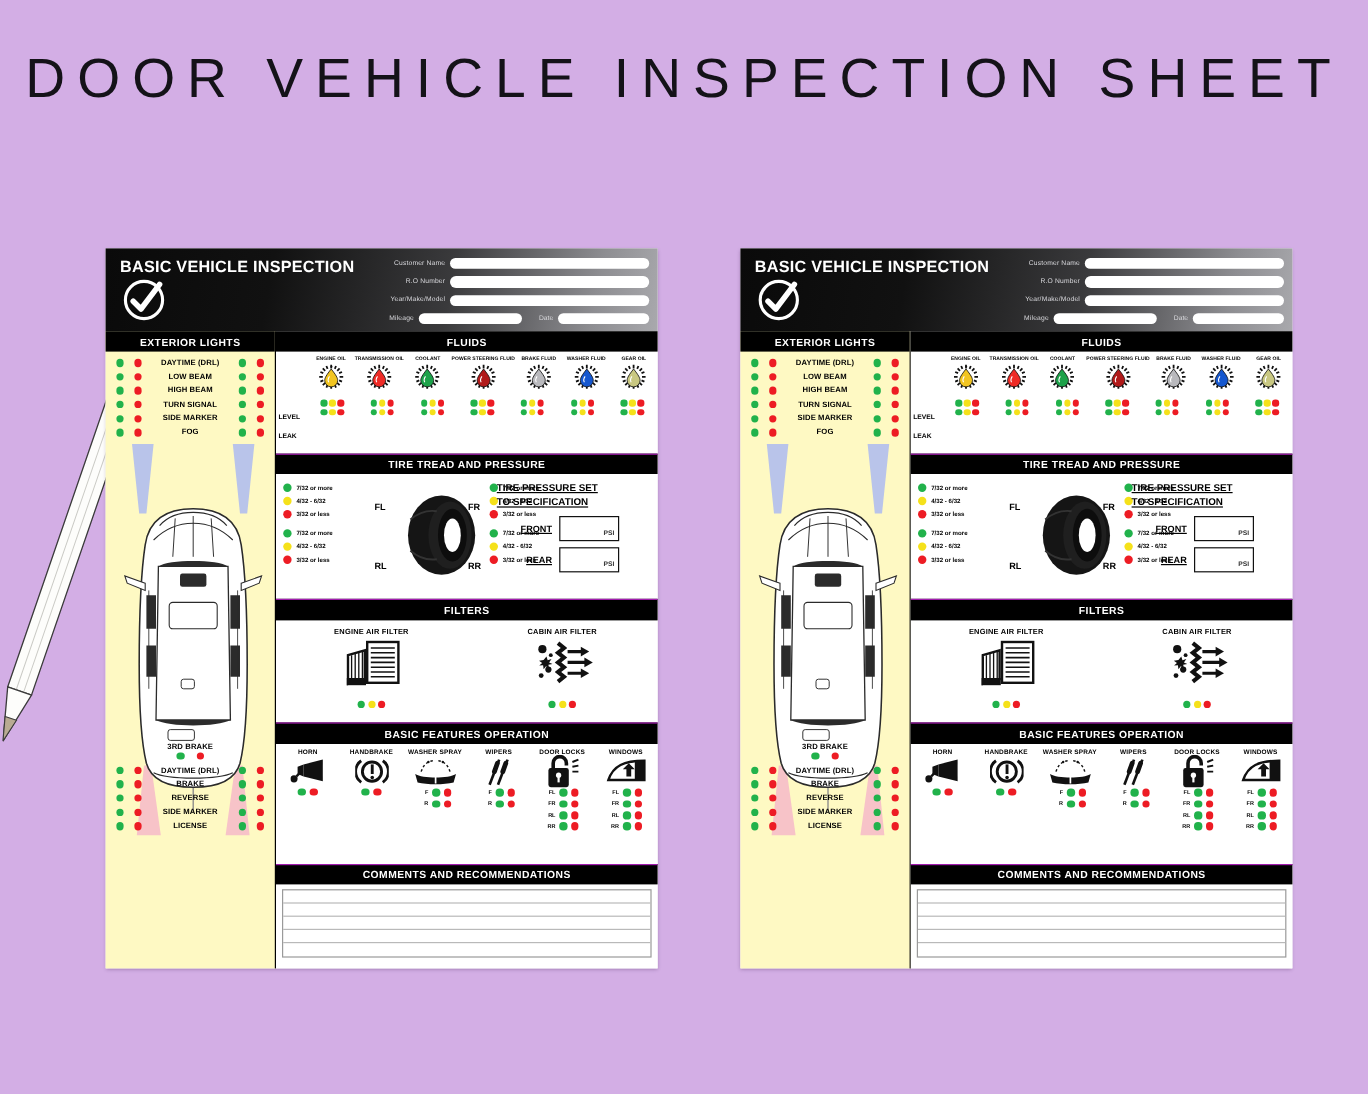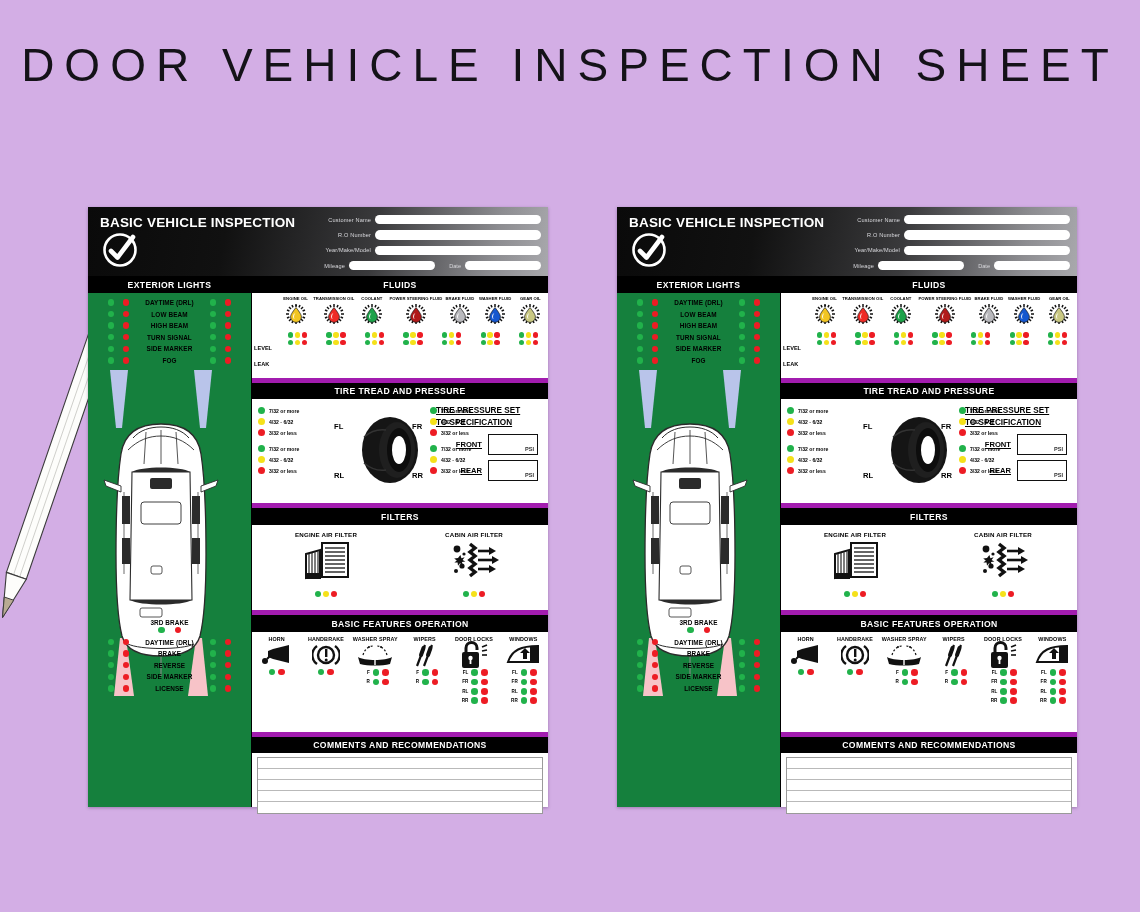--- a/index.html
+++ b/index.html
@@ -57,27 +57,27 @@
   .frow.split .flabel{ width:54px; }
   .frow.split .fbox.mil{ flex:0 0 86px; }
   .frow.split .dlabel{
     color:#d9d9dd; font-size:5.6px; text-align:right;
     width:30px; padding-right:4px; white-space:nowrap;
   }
   .frow.split .fbox.date{ flex:1; }
 
   
   .body{ display:flex; height:531px; }
-  .colL{ width:164px; border-right:1px solid #000; position:relative; background:#15803d; }
+  .colL{ width:142px; border-right:1px solid #000; position:relative; background:#fef9c3; }
   .colR{ flex:1; position:relative; background:#fff; }
 
   .bar{
     background:#000; color:#fff; text-align:center;
     font-size:8.6px; font-weight:bold; letter-spacing:.4px;
-    padding:3.5px 0 3.2px; border-top:5px solid #a21caf;
+    padding:3.5px 0 3.2px; border-top:1px solid #a21caf;
   }
   .bar.nb{ border-top:none; }
 
   
   .lights{ padding:4px 0 2px; }
   .lrow{ display:flex; align-items:center; justify-content:center; height:11.6px; }
   .lname{
     font-size:6.4px; font-weight:bold; text-align:center; width:74px;
     letter-spacing:.1px; white-space:nowrap; color:#000;
   }

